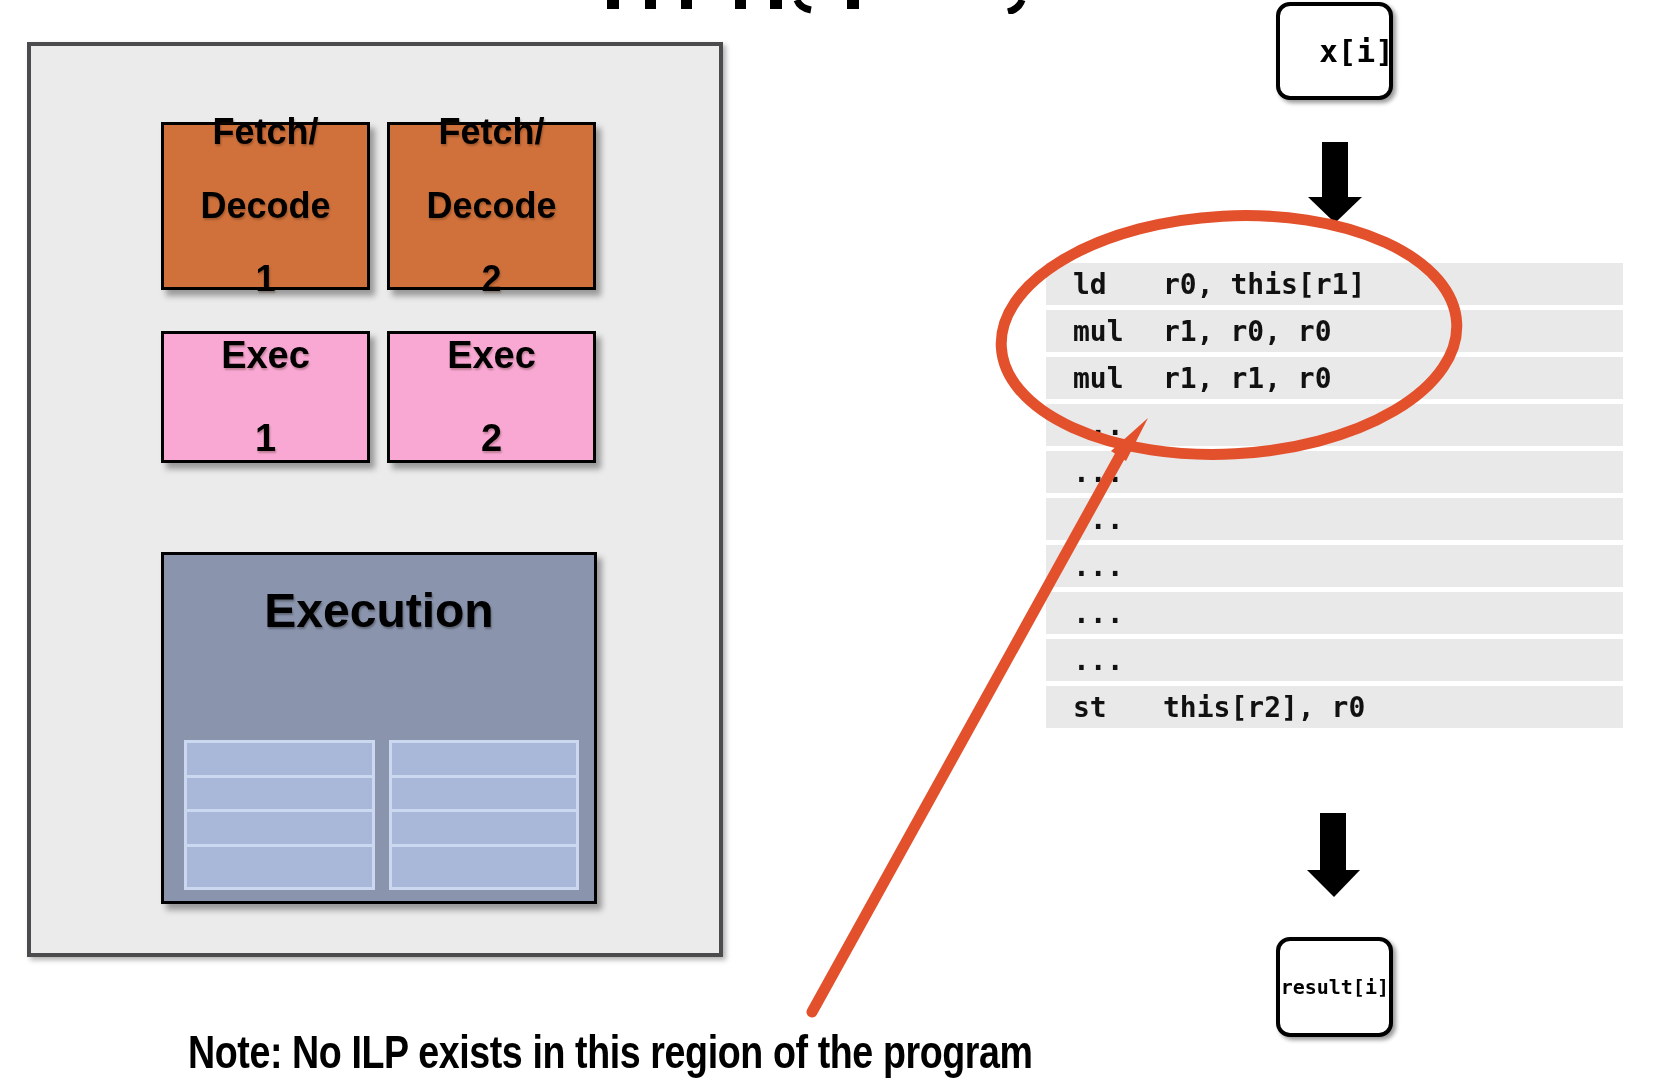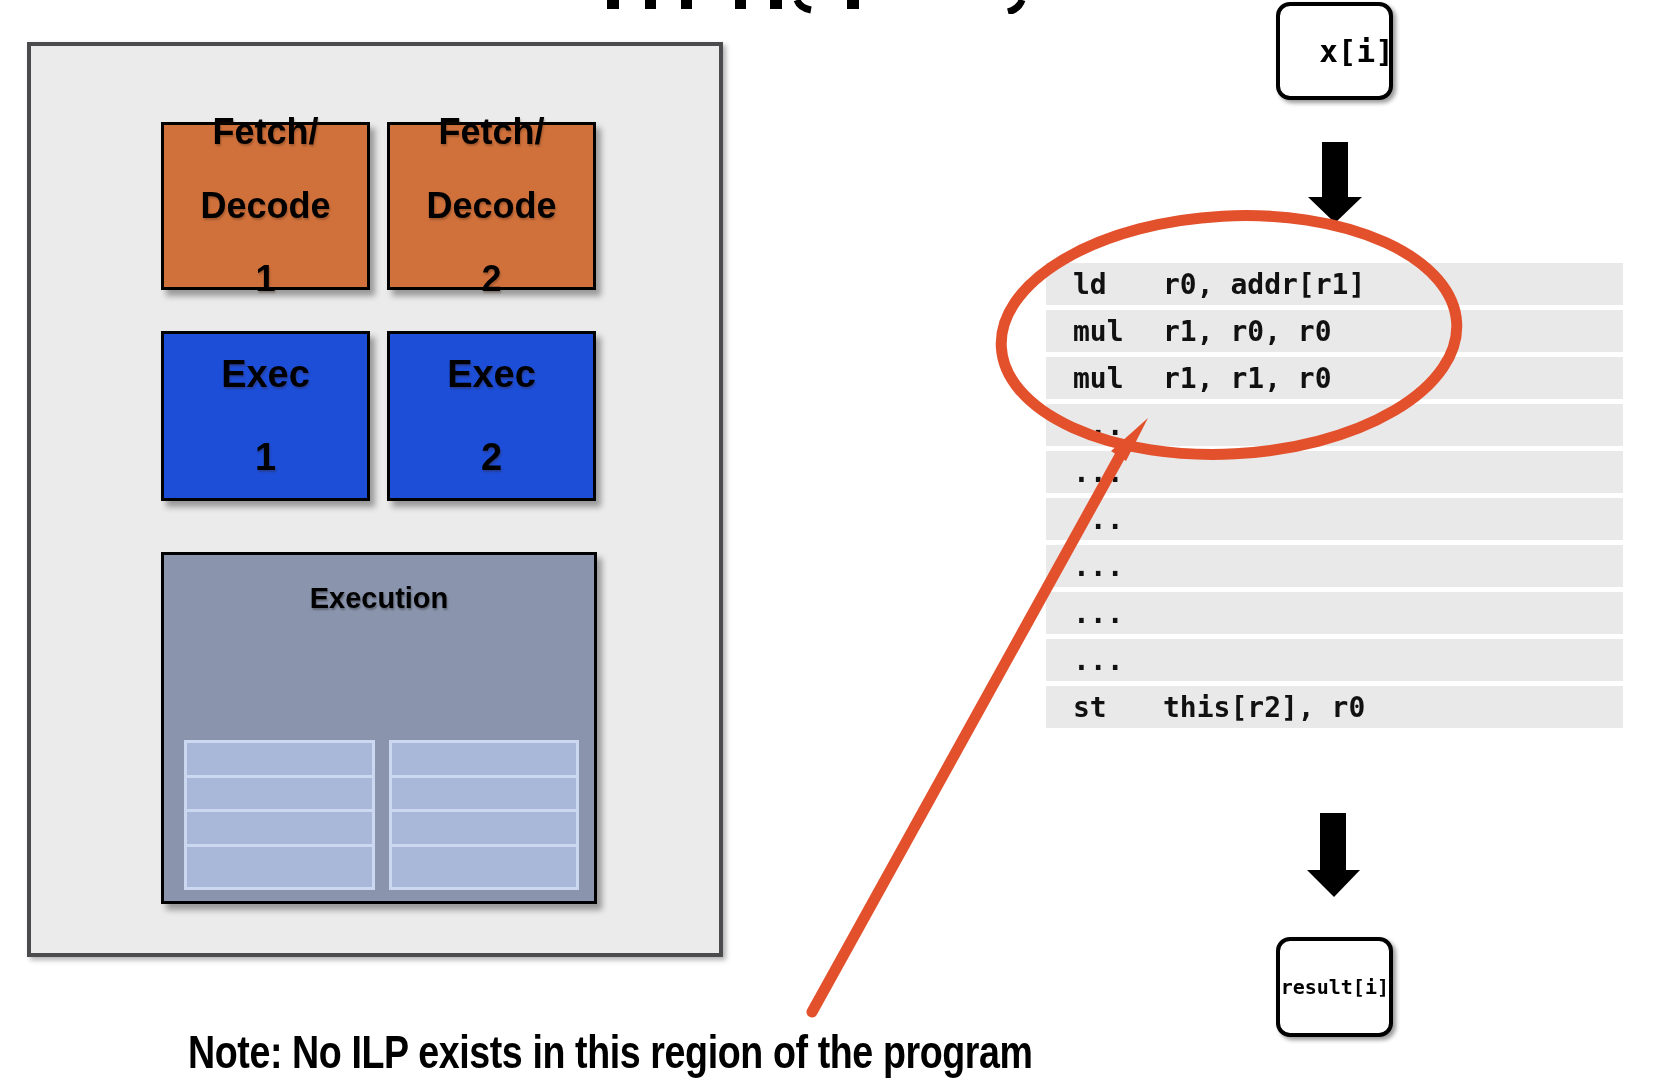--- a/index.html
+++ b/index.html
@@ -22,30 +22,30 @@
     position:absolute;border:3px solid #000;
     display:flex;flex-direction:column;align-items:center;justify-content:center;
     font-weight:bold;color:#000;text-align:center;
     box-shadow:5px 6px 6px rgba(0,0,0,0.35);
     text-shadow:1px 2px 2px rgba(60,30,10,0.3);
     gap:27px;
   }
   .fd{width:209px;height:168px;background:#D0713C;font-size:36px;line-height:1.3;}
   .fd1{left:130px;top:76px;}
   .fd2{left:356px;top:76px;}
-  .ex{width:209px;height:170px;background:#1d4ed8;font-size:38px;line-height:1.45;}
+  .ex{width:209px;height:132px;background:#f9a8d4;font-size:38px;line-height:1.45;}
   .ex1{left:130px;top:285px;}
   .ex2{left:356px;top:285px;}
   .ec{
     position:absolute;left:130px;top:506px;width:436px;height:352px;
     background:#8A94AC;border:3px solid #000;
     box-shadow:5px 6px 6px rgba(0,0,0,0.35);
   }
   .ec-title{
-    margin-top:24px;text-align:center;font-size:29px;font-weight:bold;line-height:1.35;
+    margin-top:24px;text-align:center;font-size:48px;font-weight:bold;line-height:1.35;
     text-shadow:1px 2px 2px rgba(0,0,0,0.3);
   }
   .reg-grid{
     position:absolute;top:185px;height:150px;
     background:#A9B7D8;border:3px solid #CBD8F0;
   }
   .reg-grid.g1{left:20px;width:191px;}
   .reg-grid.g2{left:225px;width:190px;}
   .reg-row{height:34.5px;border-bottom:3px solid #CBD8F0;}
   .reg-row:last-child{border-bottom:none;}
@@ -138,21 +138,21 @@
         <div class="reg-row"></div>
       </div>
     </div>
   </div>
 
   <div class="flow-box xin">
     <span>x[i]</span>
   </div>
 
   <div class="instr-list">
-    <div class="instr-row"><span class="opc">ld</span><span>r0, addr[r1]</span></div>
+    <div class="instr-row"><span class="opc">ld</span><span>r0, this[r1]</span></div>
     <div class="instr-row"><span class="opc">mul</span><span>r1, r0, r0</span></div>
     <div class="instr-row"><span class="opc">mul</span><span>r1, r1, r0</span></div>
     <div class="instr-row"><span class="opc">...</span><span></span></div>
     <div class="instr-row"><span class="opc">...</span><span></span></div>
     <div class="instr-row"><span class="opc">...</span><span></span></div>
     <div class="instr-row"><span class="opc">...</span><span></span></div>
     <div class="instr-row"><span class="opc">...</span><span></span></div>
     <div class="instr-row"><span class="opc">...</span><span></span></div>
     <div class="instr-row"><span class="opc">st</span><span>this[r2], r0</span></div>
   </div>

